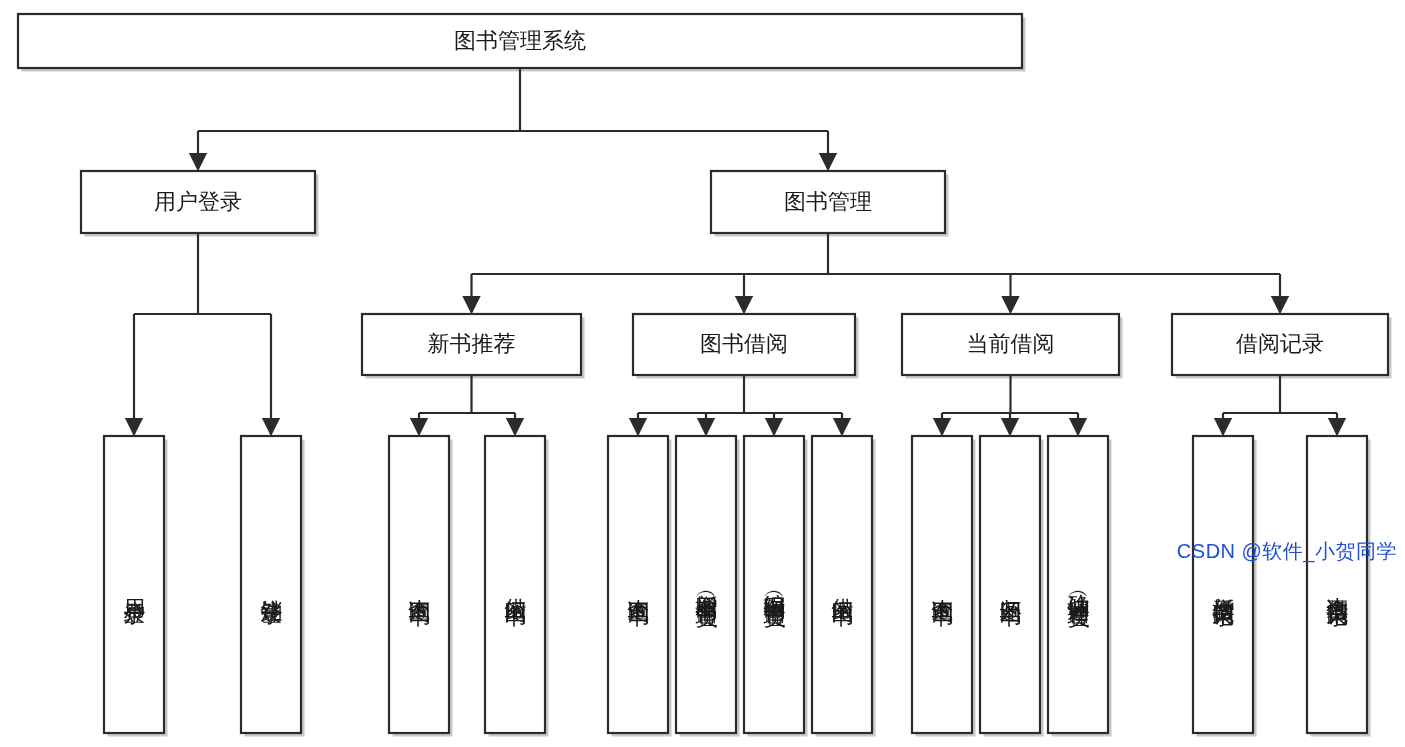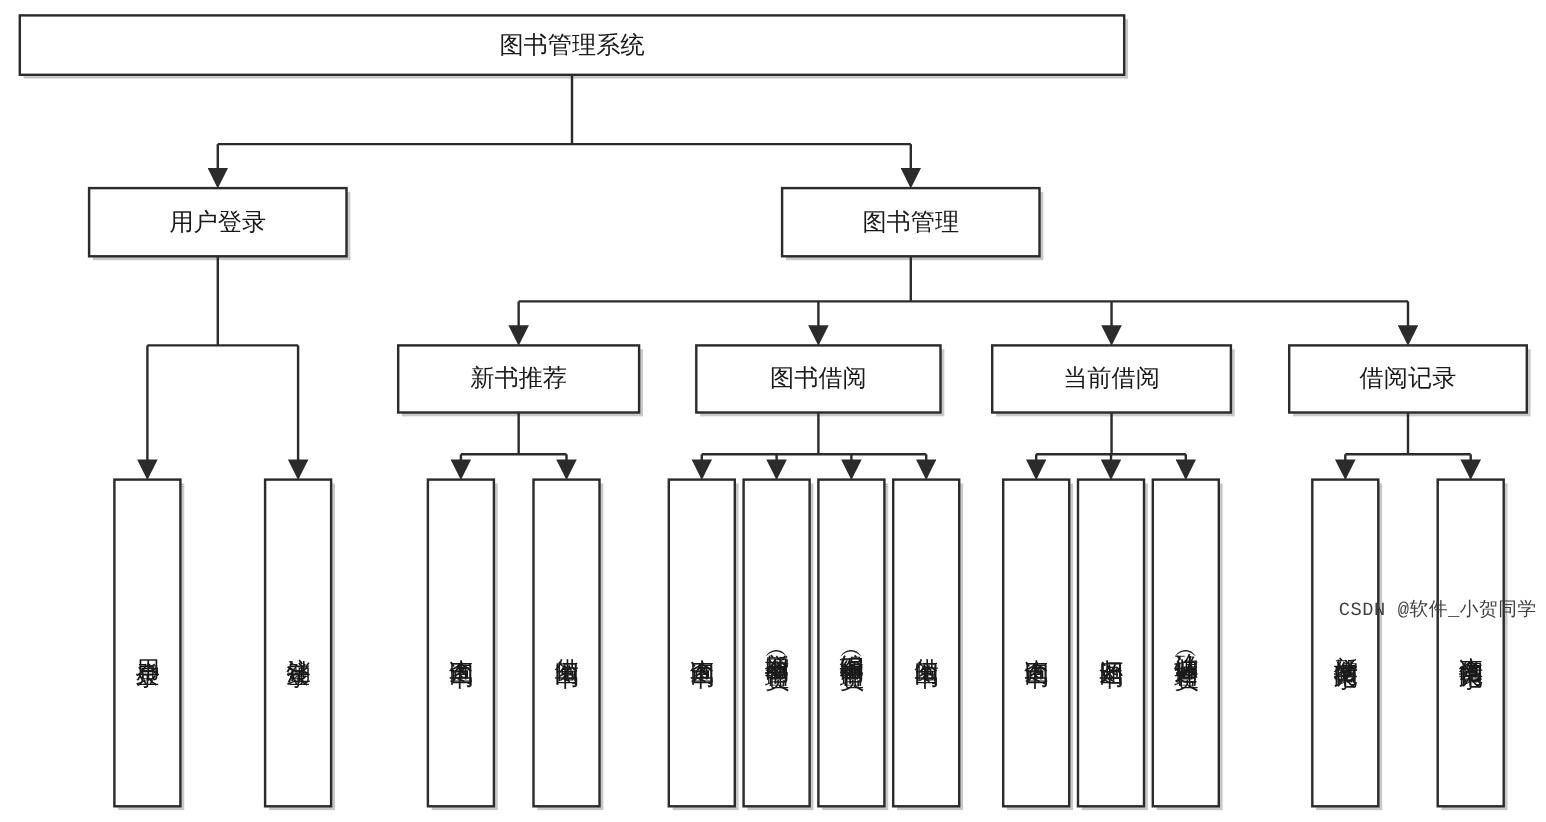--- a/index.html
+++ b/index.html
@@ -65,23 +65,23 @@
     align-items: center;
     justify-content: center;
     white-space: nowrap;
     pointer-events: none;
     user-select: none;
   }
   #watermark {
     position: absolute;
     right: 8px;
     bottom: 4px;
-    font-family: Liberation Mono, monospace;
-    font-size: 17px;
-    color: #404040;
+    font-family: Liberation Sans, sans-serif;
+    font-size: 20px;
+    color: #1d4ed8;
     letter-spacing: 0.5px;
     white-space: nowrap;
     user-select: none;
   }
 </style>
 </head>
 <body>
 
 <div id="diagram-root">
 

